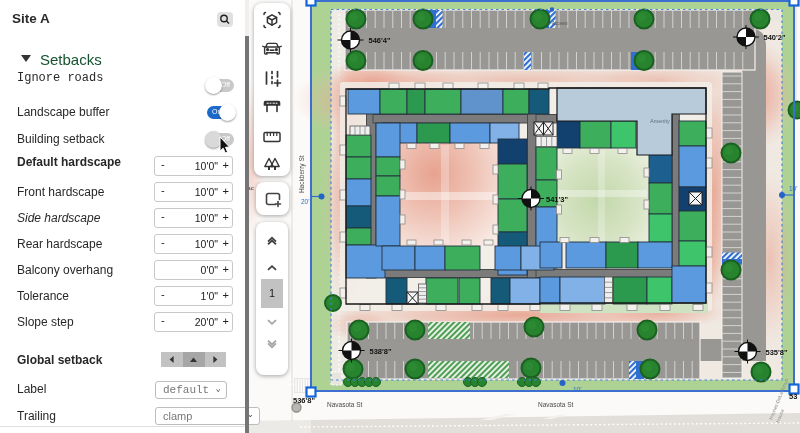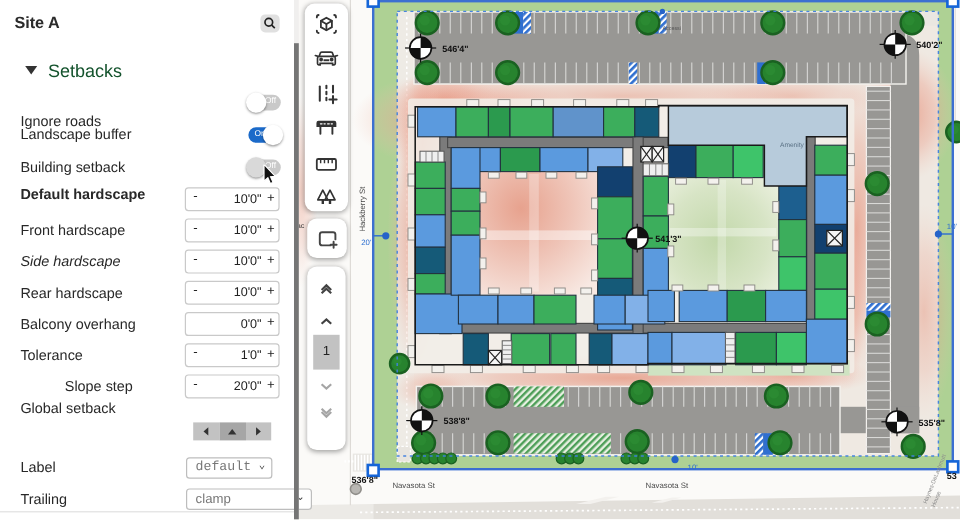--- a/index.html
+++ b/index.html
@@ -659,21 +659,21 @@
 <div id="sidebar">
     <div style="position:absolute;left:12px;top:11px;font-size:13.5px;font-weight:bold;color:#2b2b2b;">Site A</div>
     <div style="position:absolute;left:217px;top:12px;width:16px;height:15px;background:#e0e0e0;border-radius:4px;">
 <svg width="16" height="15" viewBox="0 0 16 15">
         <circle cx="7" cy="6.5" r="3.2" fill="none" stroke="#222" stroke-width="1.4"></circle>
         <line x1="9.4" y1="8.9" x2="12" y2="11.5" stroke="#222" stroke-width="1.4"></line>
       </svg>
     </div>
     <div style="position:absolute;left:21px;top:55px;width:0;height:0;border-left:5px solid transparent;border-right:5px solid transparent;border-top:7px solid #333;"></div>
     <div style="position:absolute;left:40px;top:51px;font-size:15px;font-weight:500;color:#14532d;">Setbacks</div>
-    <div class="lbl" style="top:94px;">Ignore roads</div>
+    <div class="lbl" style="top:71px;font-family:Liberation Mono, monospace;">Ignore roads</div>
     <div class="lbl" style="top:105px;">Landscape buffer</div>
     <div class="lbl" style="top:132px;">Building setback</div>
     <div class="toggle" style="left:207px;top:78.5px;background:#c9c9c9;">
       <span style="position:absolute;right:4px;top:2.5px;font-size:7px;color:#fff;">Off</span>
       <span style="position:absolute;left:-2px;top:-2px;width:17px;height:17px;background:#fff;border-radius:50%;box-shadow:0 1px 2px rgba(0,0,0,0.4);"></span>
     </div>
     <div class="toggle" style="left:207px;top:105.5px;background:#1b6ac9;">
       <span style="position:absolute;left:5px;top:2.5px;font-size:7px;color:#fff;">On</span>
       <span style="position:absolute;right:-2px;top:-2px;width:17px;height:17px;background:#fff;border-radius:50%;box-shadow:0 1px 2px rgba(0,0,0,0.4);"></span>
     </div>
@@ -712,27 +712,27 @@
     <div class="numbox" style="top:260px;">
       <span class="val">0'0"</span>
       <span class="plus">+</span>
     </div>
     <div class="lbl" style="top:289px;">Tolerance</div>
     <div class="numbox" style="top:286px;">
       <span class="minus">-</span>
       <span class="val">1'0"</span>
       <span class="plus">+</span>
     </div>
-    <div class="lbl" style="top:315px;margin-left:37px;">Slope step</div>
+    <div class="lbl" style="top:315px;">Slope step</div>
     <div class="numbox" style="top:312px;">
       <span class="minus">-</span>
       <span class="val">20'0"</span>
       <span class="plus">+</span>
     </div>
-    <div class="lbl" style="top:333px;">Global setback</div>
+    <div class="lbl" style="top:353px;font-weight:bold;">Global setback</div>
     <div style="position:absolute;left:161px;top:352px;width:65px;height:15px;">
 <div style="position:absolute;left:0;width:21.5px;height:15px;background:#c2c2c2;"></div>
 <div style="position:absolute;left:21.5px;width:22px;height:15px;background:#a6a6a6;"></div>
 <div style="position:absolute;left:43.5px;width:21.5px;height:15px;background:#c2c2c2;"></div>
 <svg style="position:absolute" width="65" height="15" viewBox="0 0 65 15">
 <polygon points="12.6,4 12.6,11 8.6,7.5" fill="#333"></polygon>
 <polygon points="29,10 36,10 32.5,5.5" fill="#333"></polygon>
 <polygon points="52.4,4 52.4,11 56.4,7.5" fill="#333"></polygon>
 </svg>
     </div>

